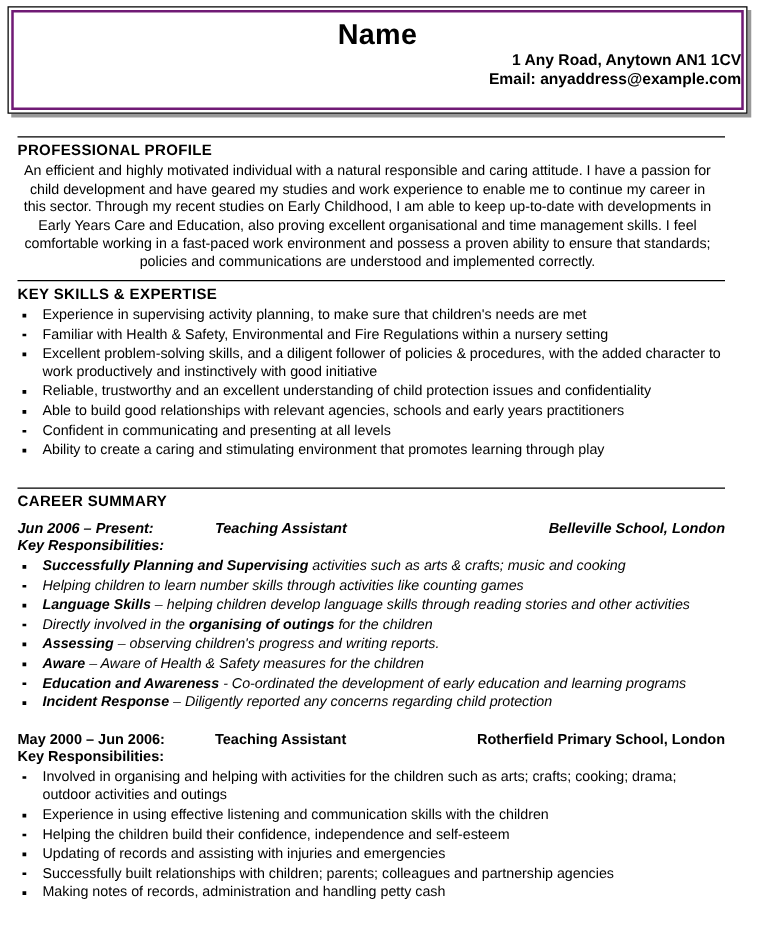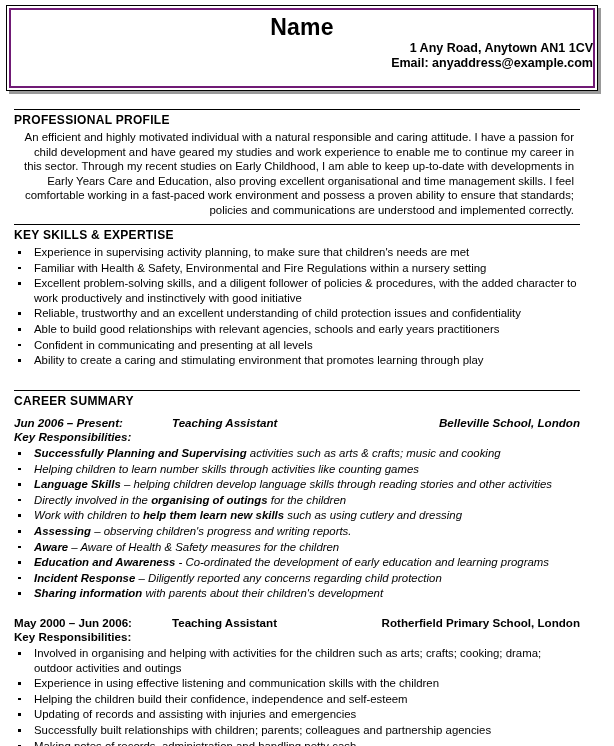--- a/index.html
+++ b/index.html
@@ -78,21 +78,21 @@
     letter-spacing: 0.3px;
     line-height: 15px;
     margin-top: 3px;
     margin-bottom: 2px;
   }
 
   
   .profile-text {
     font-size: 11.4px;
     line-height: 14.5px;
-    text-align: right;
+    text-align: center;
     width: 560px;
   }
 
   ul.bullets {
     list-style: none;
     margin: 0;
     padding: 0;
   }
   ul.bullets > li {
     position: relative;
@@ -194,26 +194,24 @@
             <span class="job-date">Jun 2006 – Present:</span>
             <span class="job-title">Teaching Assistant</span>
             <span class="job-org">Belleville School, London</span>
           </div>
           <div class="job-subhead">Key Responsibilities:</div>
           <ul class="bullets job-bullets">
             <li><b class="lead">Successfully Planning and Supervising</b> activities such as arts &amp; crafts; music and cooking</li>
             <li>Helping children to learn number skills through activities like counting games</li>
             <li><b class="lead">Language Skills</b> – helping children develop language skills through reading stories and other activities</li>
             <li>Directly involved in the <b class="lead">organising of outings</b> for the children</li>
-            <li>Work with children to <b class="lead">help them learn new skills</b> such as using cutlery and dressing</li>
             <li><b class="lead">Assessing</b> – observing children's progress and writing reports.</li>
             <li><b class="lead">Aware</b> – Aware of Health &amp; Safety measures for the children</li>
             <li><b class="lead">Education and Awareness</b>  - Co-ordinated the development of early education and learning programs</li>
             <li><b class="lead">Incident Response</b> – Diligently reported any concerns regarding child protection</li>
-            <li><b class="lead">Sharing information</b> with parents about their children's development</li>
           </ul>
         </div>
         <div style="margin-top: 14px;">
           <div class="job-head">
             <span class="job-date">May 2000 – Jun 2006:</span>
             <span class="job-title">Teaching Assistant</span>
             <span class="job-org">Rotherfield Primary School, London</span>
           </div>
           <div class="job-subhead">Key Responsibilities:</div>
           <ul class="bullets job-bullets">

